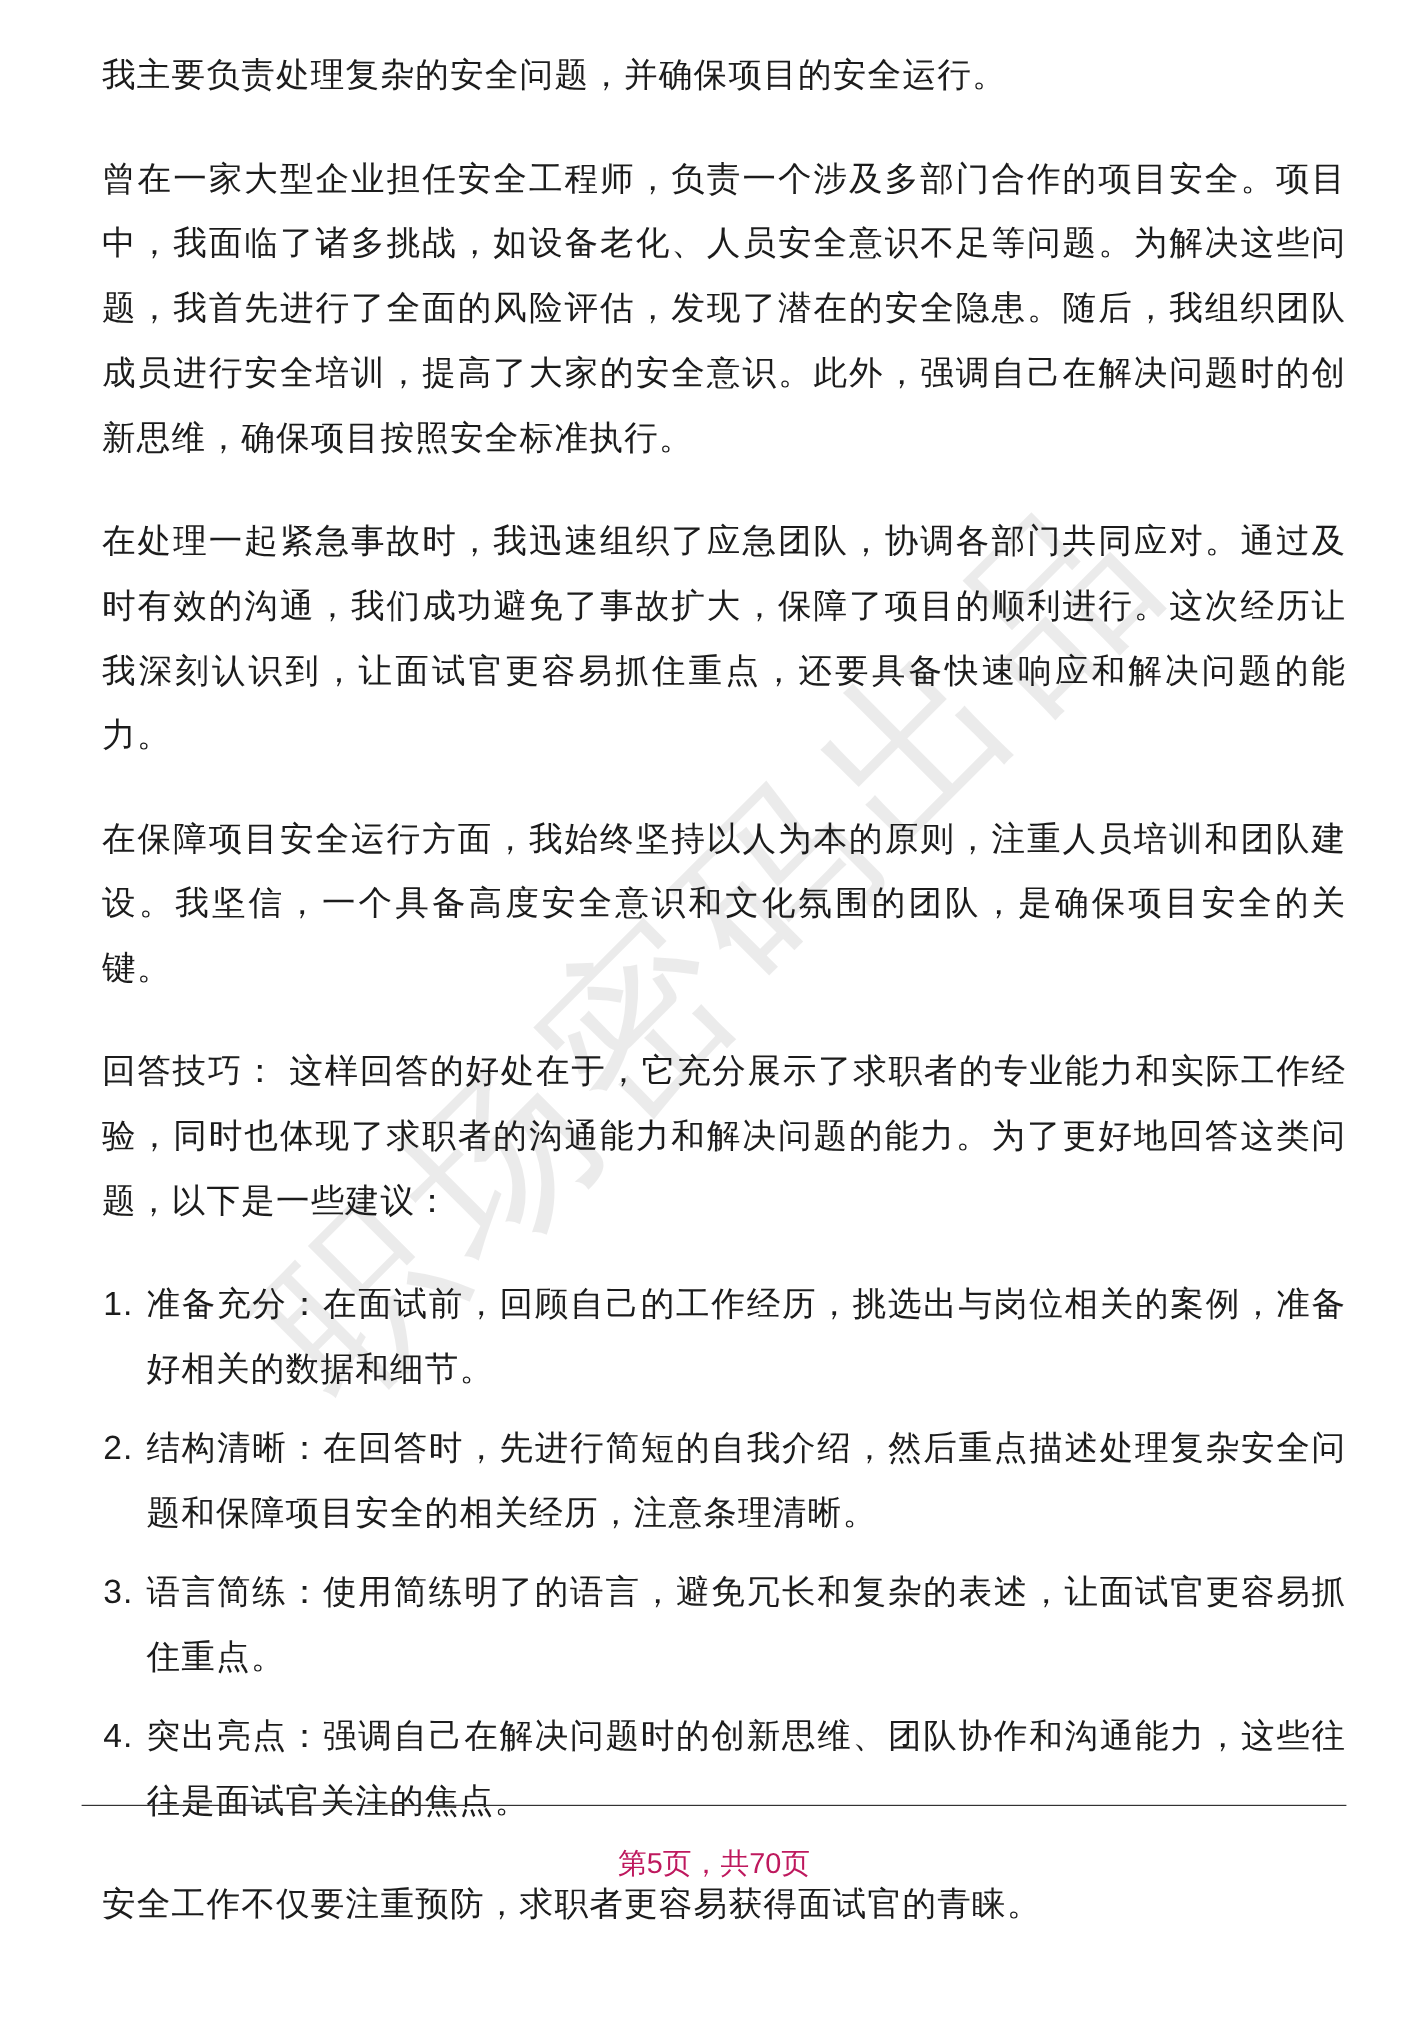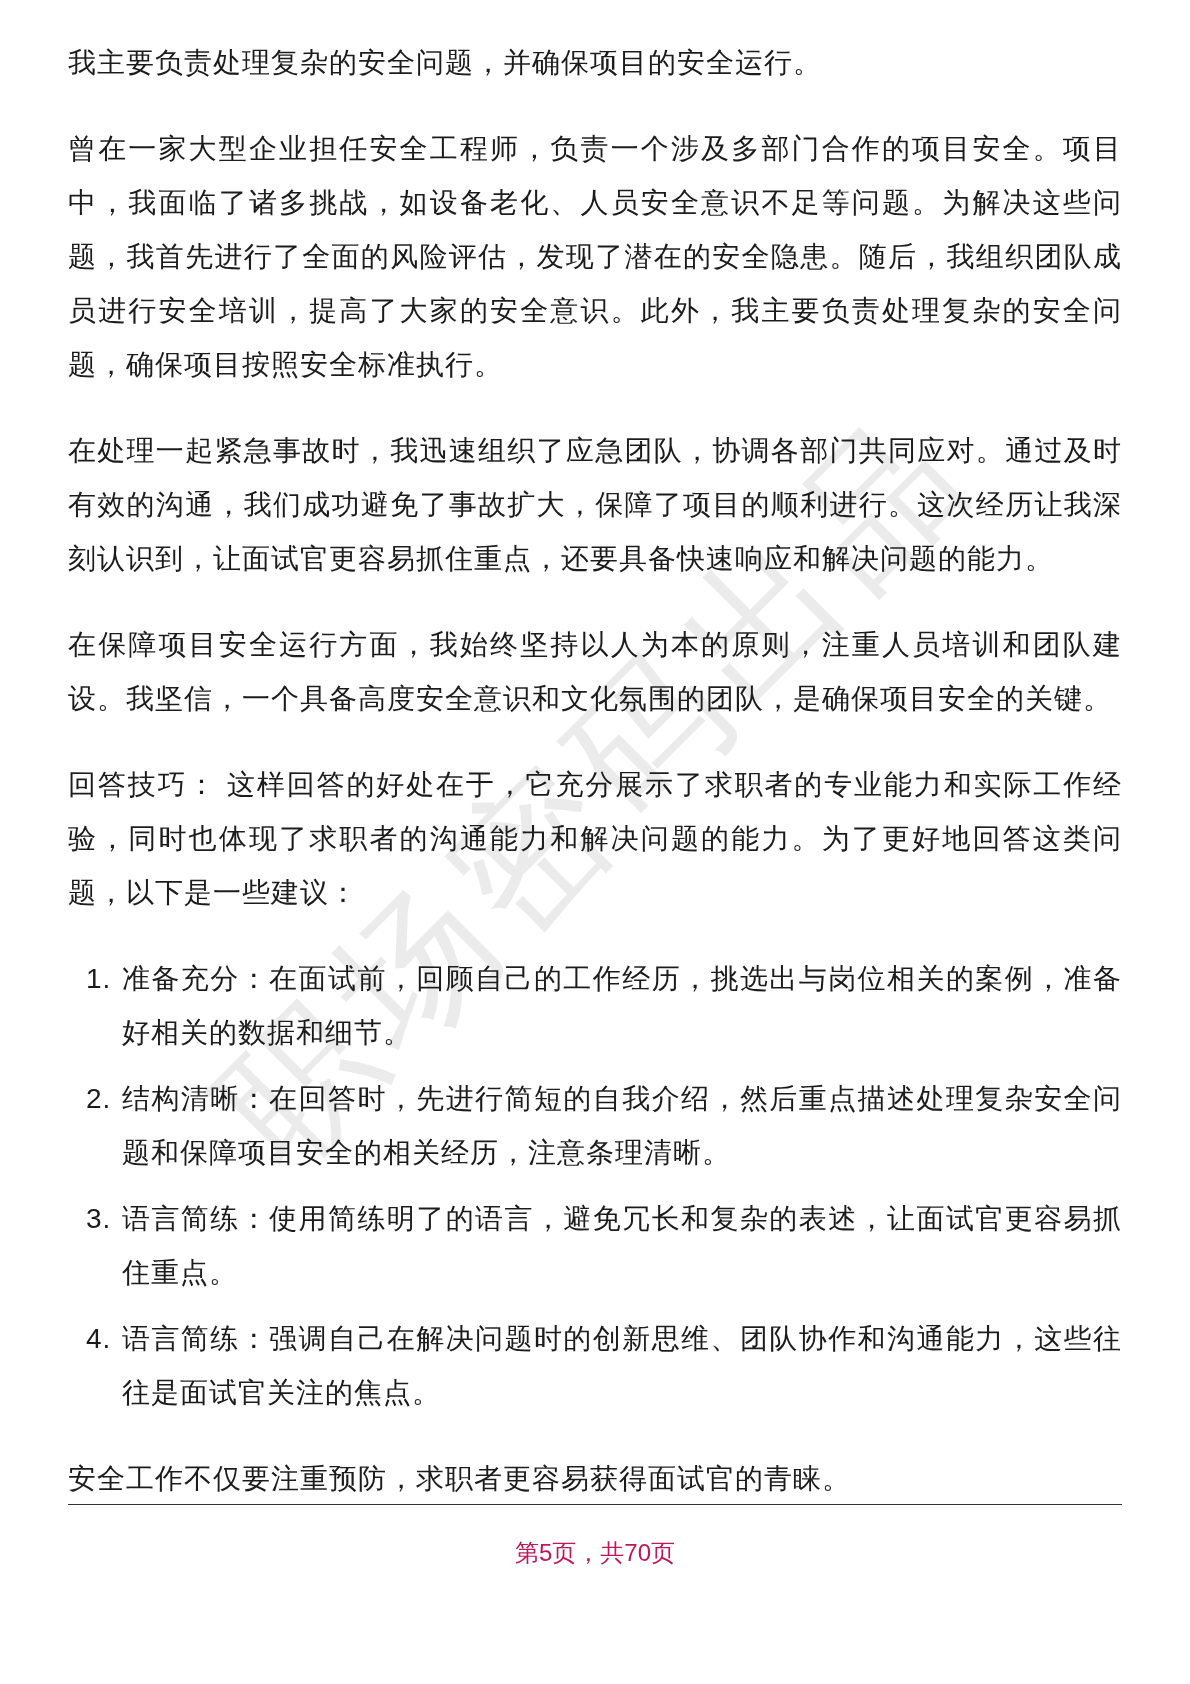--- a/index.html
+++ b/index.html
@@ -33,21 +33,21 @@
     left: 68px;
     right: 68px;
     top: 36px;
     z-index: 1;
     font-size: 28px;
     line-height: 54px;
     text-align: justify;
     letter-spacing: 1px;
   }
   .content p {
-    margin: 0 0 32px 0;
+    margin: 0 0 32px 17px;
   }
   ol.suggestions {
     list-style: none;
     margin: 0 0 32px 0;
     padding: 0;
   }
   ol.suggestions li {
     position: relative;
     padding-left: 54px;
     margin-bottom: 12px;
@@ -77,41 +77,41 @@
     color: #be185d;
   }
 </style>
 </head>
 <body>
 
 <div class="watermark">职场密码出品</div>
 
 <div class="content">
   <p>我主要负责处理复杂的安全问题，并确保项目的安全运行。</p>
-  <p>曾在一家大型企业担任安全工程师，负责一个涉及多部门合作的项目安全。项目中，我面临了诸多挑战，如设备老化、人员安全意识不足等问题。为解决这些问题，我首先进行了全面的风险评估，发现了潜在的安全隐患。随后，我组织团队成员进行安全培训，提高了大家的安全意识。此外，我主要负责处理复杂的安全问题，确保项目按照安全标准执行。</p>
+  <p>曾在一家大型企业担任安全工程师，负责一个涉及多部门合作的项目安全。项目中，我面临了诸多挑战，如设备老化、人员安全意识不足等问题。为解决这些问题，我首先进行了全面的风险评估，发现了潜在的安全隐患。随后，我组织团队成员进行安全培训，提高了大家的安全意识。此外，强调自己在解决问题时的创新思维，确保项目按照安全标准执行。</p>
   <p>在处理一起紧急事故时，我迅速组织了应急团队，协调各部门共同应对。通过及时有效的沟通，我们成功避免了事故扩大，保障了项目的顺利进行。这次经历让我深刻认识到，让面试官更容易抓住重点，还要具备快速响应和解决问题的能力。</p>
   <p>在保障项目安全运行方面，我始终坚持以人为本的原则，注重人员培训和团队建设。我坚信，一个具备高度安全意识和文化氛围的团队，是确保项目安全的关键。</p>
   <p>回答技巧： 这样回答的好处在于，它充分展示了求职者的专业能力和实际工作经验，同时也体现了求职者的沟通能力和解决问题的能力。为了更好地回答这类问题，以下是一些建议：</p>
 
   <ol class="suggestions">
     <li>
       <span class="num">1.</span>
       <span>准备充分：在面试前，回顾自己的工作经历，挑选出与岗位相关的案例，准备好相关的数据和细节。</span>
     </li>
     <li>
       <span class="num">2.</span>
       <span>结构清晰：在回答时，先进行简短的自我介绍，然后重点描述处理复杂安全问题和保障项目安全的相关经历，注意条理清晰。</span>
     </li>
     <li>
       <span class="num">3.</span>
       <span>语言简练：使用简练明了的语言，避免冗长和复杂的表述，让面试官更容易抓住重点。</span>
     </li>
     <li>
       <span class="num">4.</span>
-      <span>语言简练：强调自己在解决问题时的创新思维、团队协作和沟通能力，这些往往是面试官关注的焦点。</span>
+      <span>突出亮点：强调自己在解决问题时的创新思维、团队协作和沟通能力，这些往往是面试官关注的焦点。</span>
     </li>
   </ol>
 
   <p>安全工作不仅要注重预防，求职者更容易获得面试官的青睐。</p>
 </div>
 
 <div class="footer">
   <hr class="footer-rule">
   <div class="footer-text">第5页，共70页</div>
 </div>

